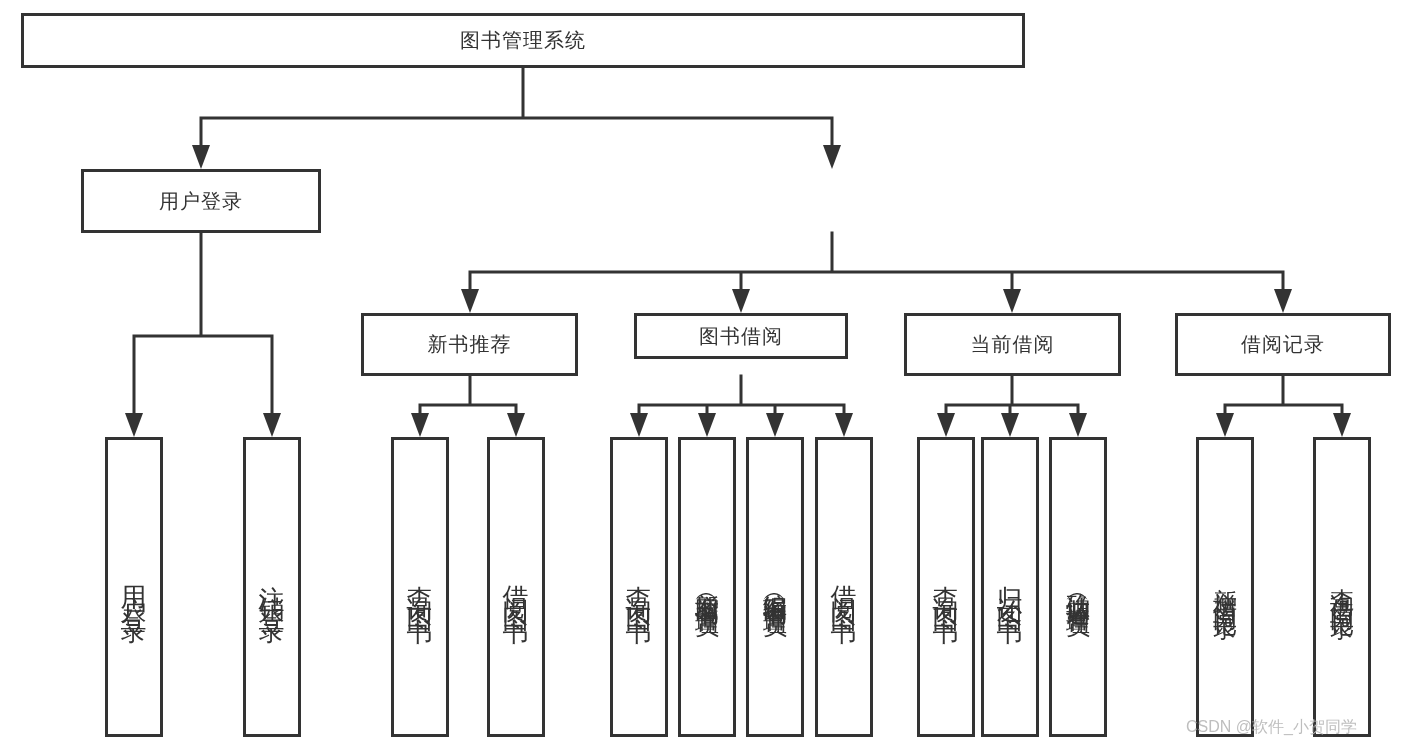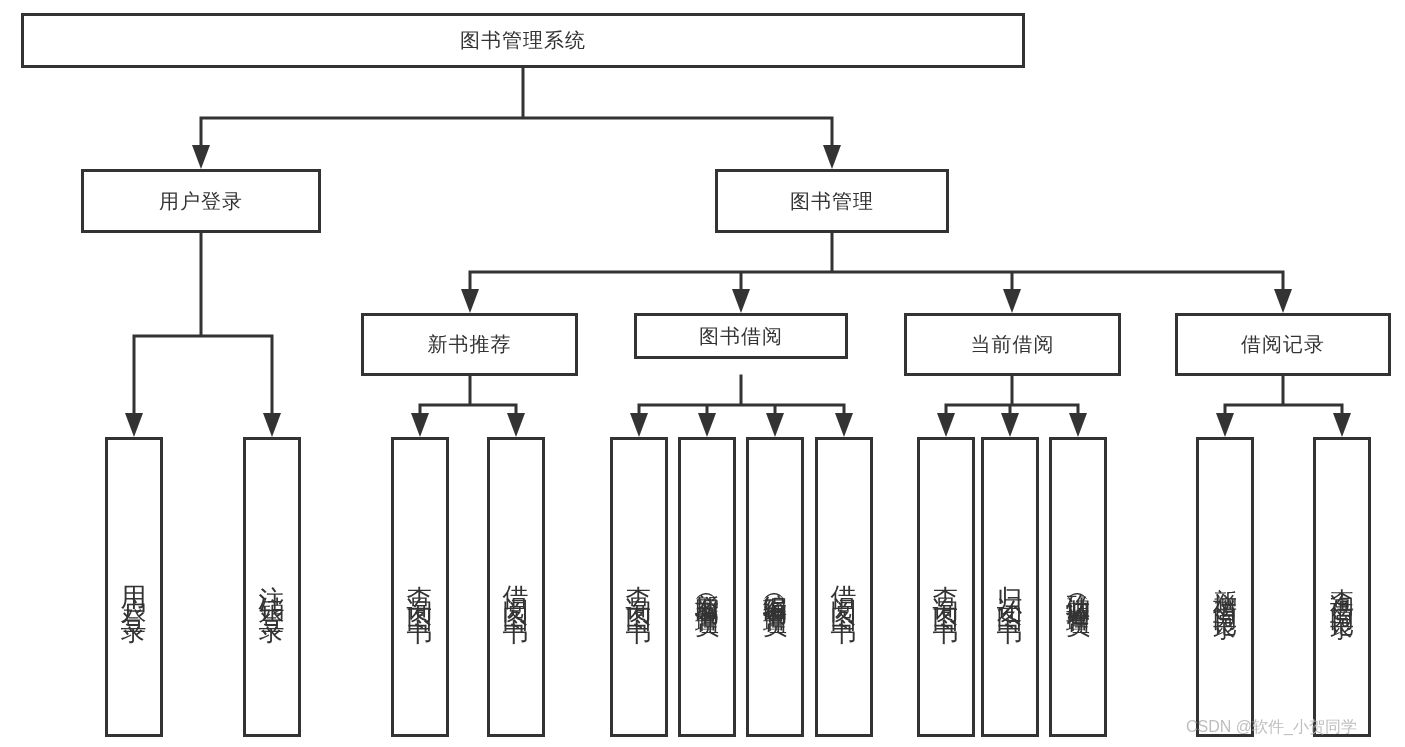--- a/index.html
+++ b/index.html
@@ -86,23 +86,20 @@
     </g>
   </svg>
 
   <div class="node hbox" style="left:21px;top:13px;width:1004px;height:55px;">
     <span>图书管理系统</span>
   </div>
 
   <div class="node hbox" style="left:81px;top:169px;width:240px;height:64px;">
     <span>用户登录</span>
   </div>
-  <div class="node hbox" style="left:715px;top:169px;width:234px;height:64px;">
-    <span>图书管理</span>
-  </div>
 
   <div class="node hbox" style="left:361px;top:313px;width:217px;height:63px;text-align:center;">
     <span>新书推荐</span>
   </div>
   <div class="node hbox" style="left:634px;top:313px;width:214px;height:46px;">
     <span>图书借阅</span>
   </div>
   <div class="node hbox" style="left:1175px;top:313px;width:216px;height:63px;">
     <span>借阅记录</span>
   </div>

